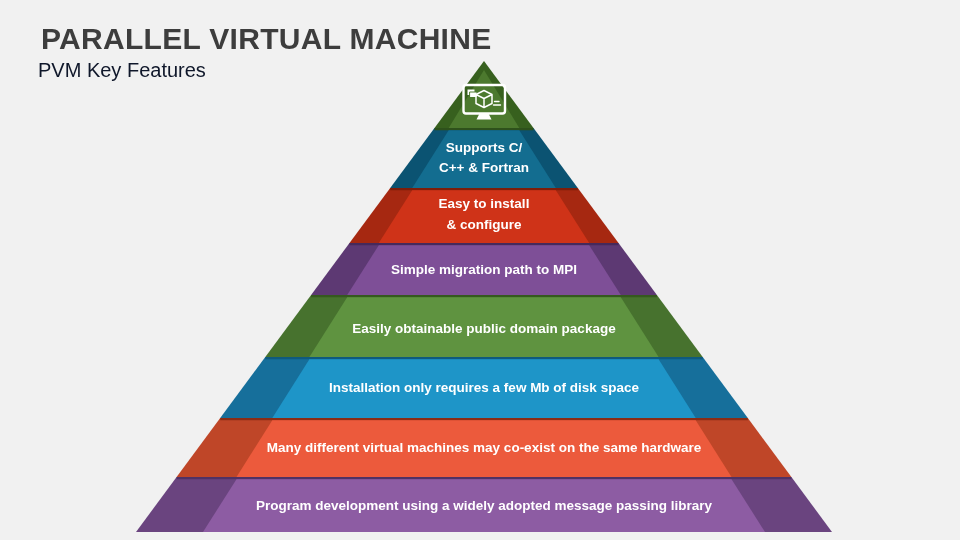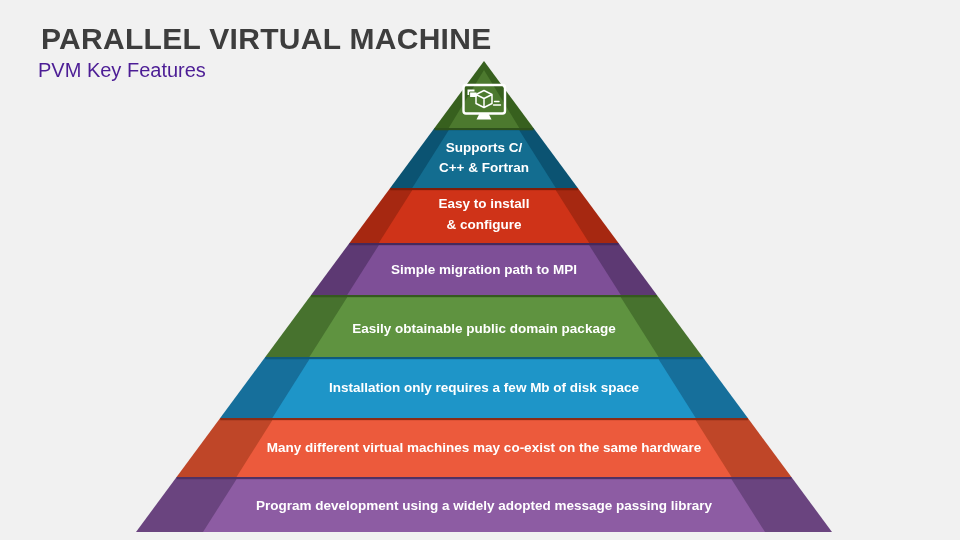--- a/index.html
+++ b/index.html
@@ -11,21 +11,21 @@
     font-family: "Liberation Sans", sans-serif;
   }
   .page-title {
     position: absolute; left: 37px; top: 18px;
     font-size: 30px; font-weight: bold; letter-spacing: 0.3px;
     color: #3d3d3d; margin: 4px;
   }
   .page-subtitle {
     position: absolute; left: 38px; top: 59px;
     font-size: 20px; font-weight: normal;
-    color: #4c1d95; margin: 0; text-align: right;
+    color: #0f172a; margin: 0; text-align: right;
   }
   .pyramid-svg { position: absolute; left: 0; top: 0; }
   .band-label {
     font-family: "Liberation Sans", sans-serif;
     font-size: 13.5px; font-weight: bold;
     fill: #ffffff; text-anchor: middle;
   }
   .edge-line { stroke-width: 2.2; fill: none; }
 </style>
 </head>

